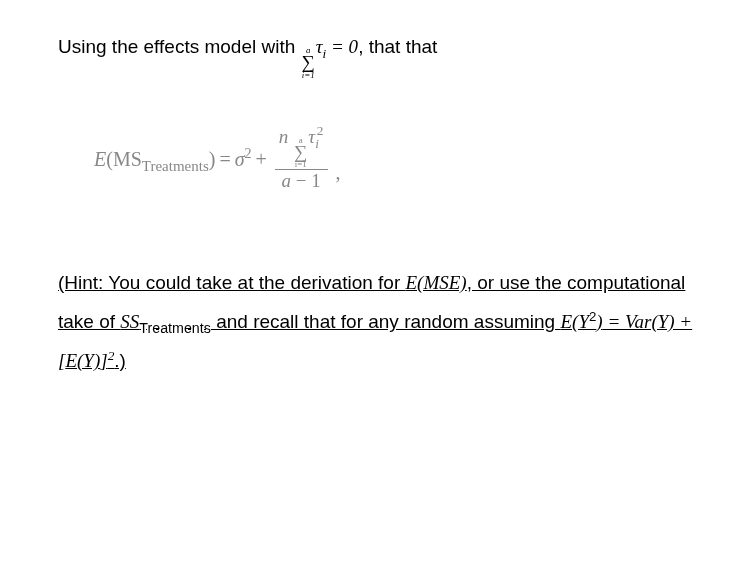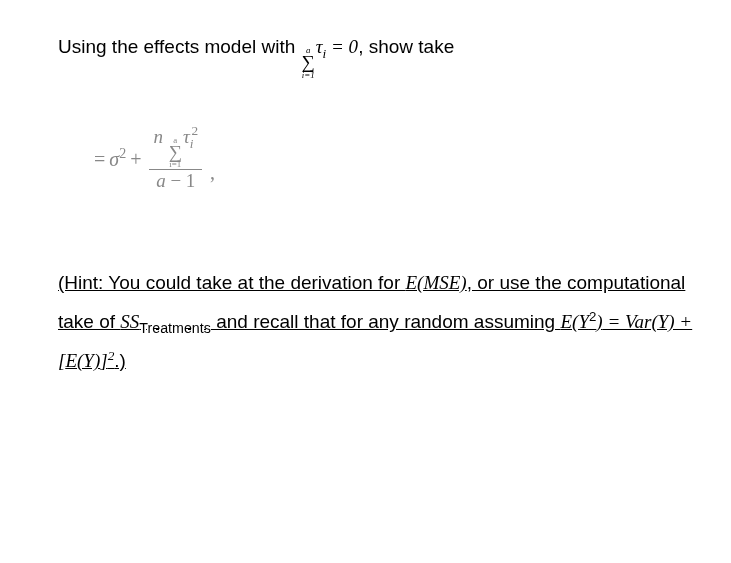--- a/index.html
+++ b/index.html
@@ -74,24 +74,27 @@
 </head>
 <body>
 
 <div class="page">
 
   <div class="line1">
     <span>Using the effects model with </span><span class="mathit"><span class="sum-stack">
           <span class="sum-lim">a</span>
           <span class="sum-sigma rm">∑</span>
           <span class="sum-lim">i=1</span>
-        </span><span>τ</span><span class="sub">i</span></span><span class="mathit"> = 0</span><span>, show take</span>
+        </span><span>τ</span><span class="sub">i</span></span><span class="mathit"> = 0</span><span>, that that</span>
   </div>
 
   <div class="eq-block">
+    <span>
+      <span class="mathit">E</span><span class="rm">(</span><span class="mathit rm" style="font-style:normal">MS</span><span class="subscript-text rm">Treatments</span><span class="rm">)</span>
+    </span>
     <span class="rm"> = </span>
     <span>
       <span class="mathit">σ</span><span class="sup rm">2</span>
     </span>
     <span class="rm"> + </span>
     <span class="frac">
       <span class="num">
         <span class="mathit">n </span><span class="small-sum">
             <span class="sum-stack">
               <span class="sum-lim">a</span>

